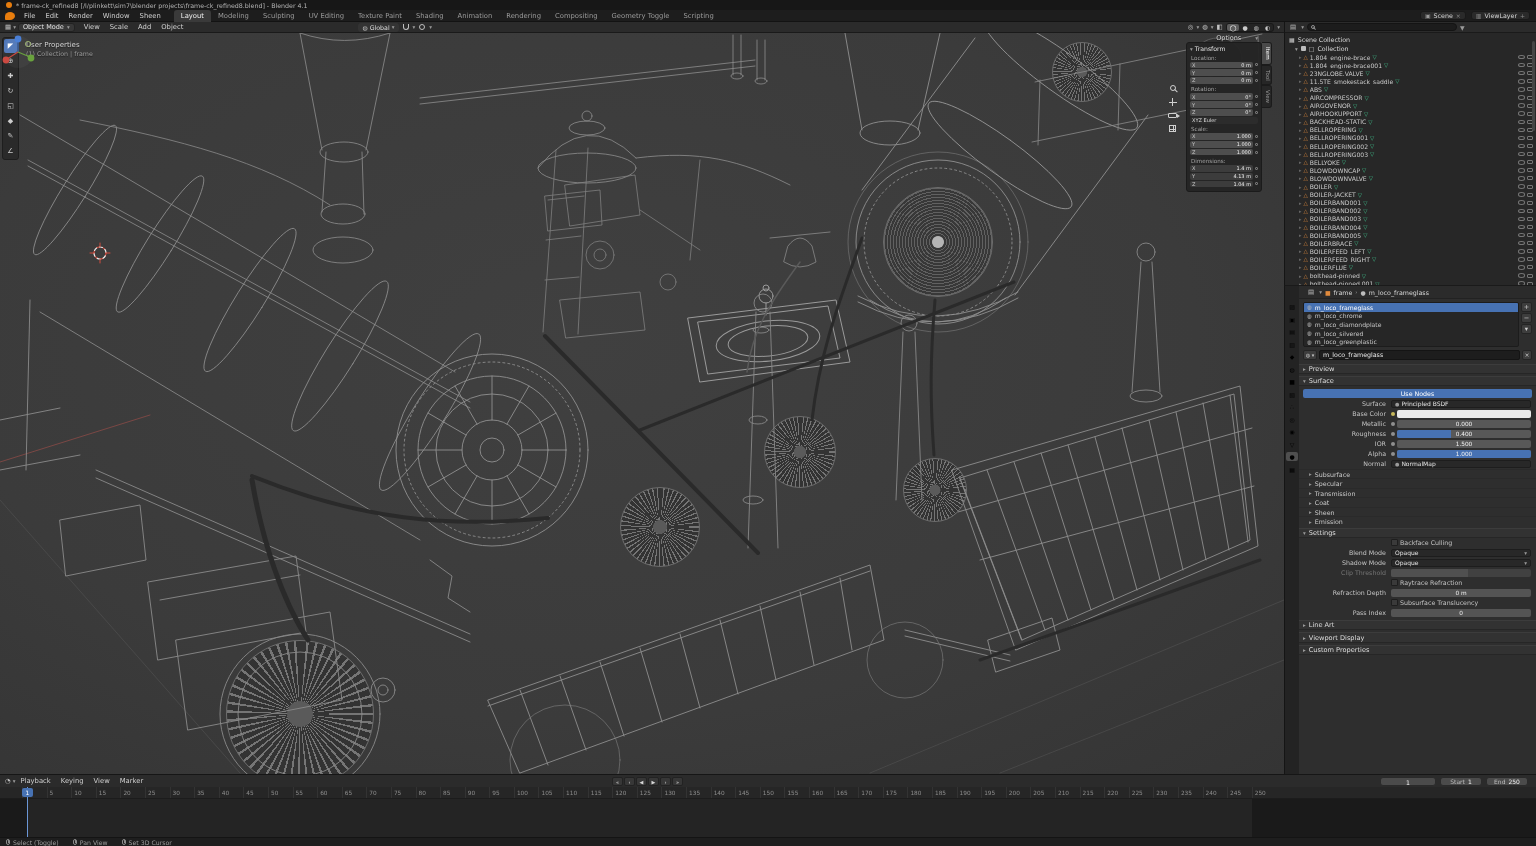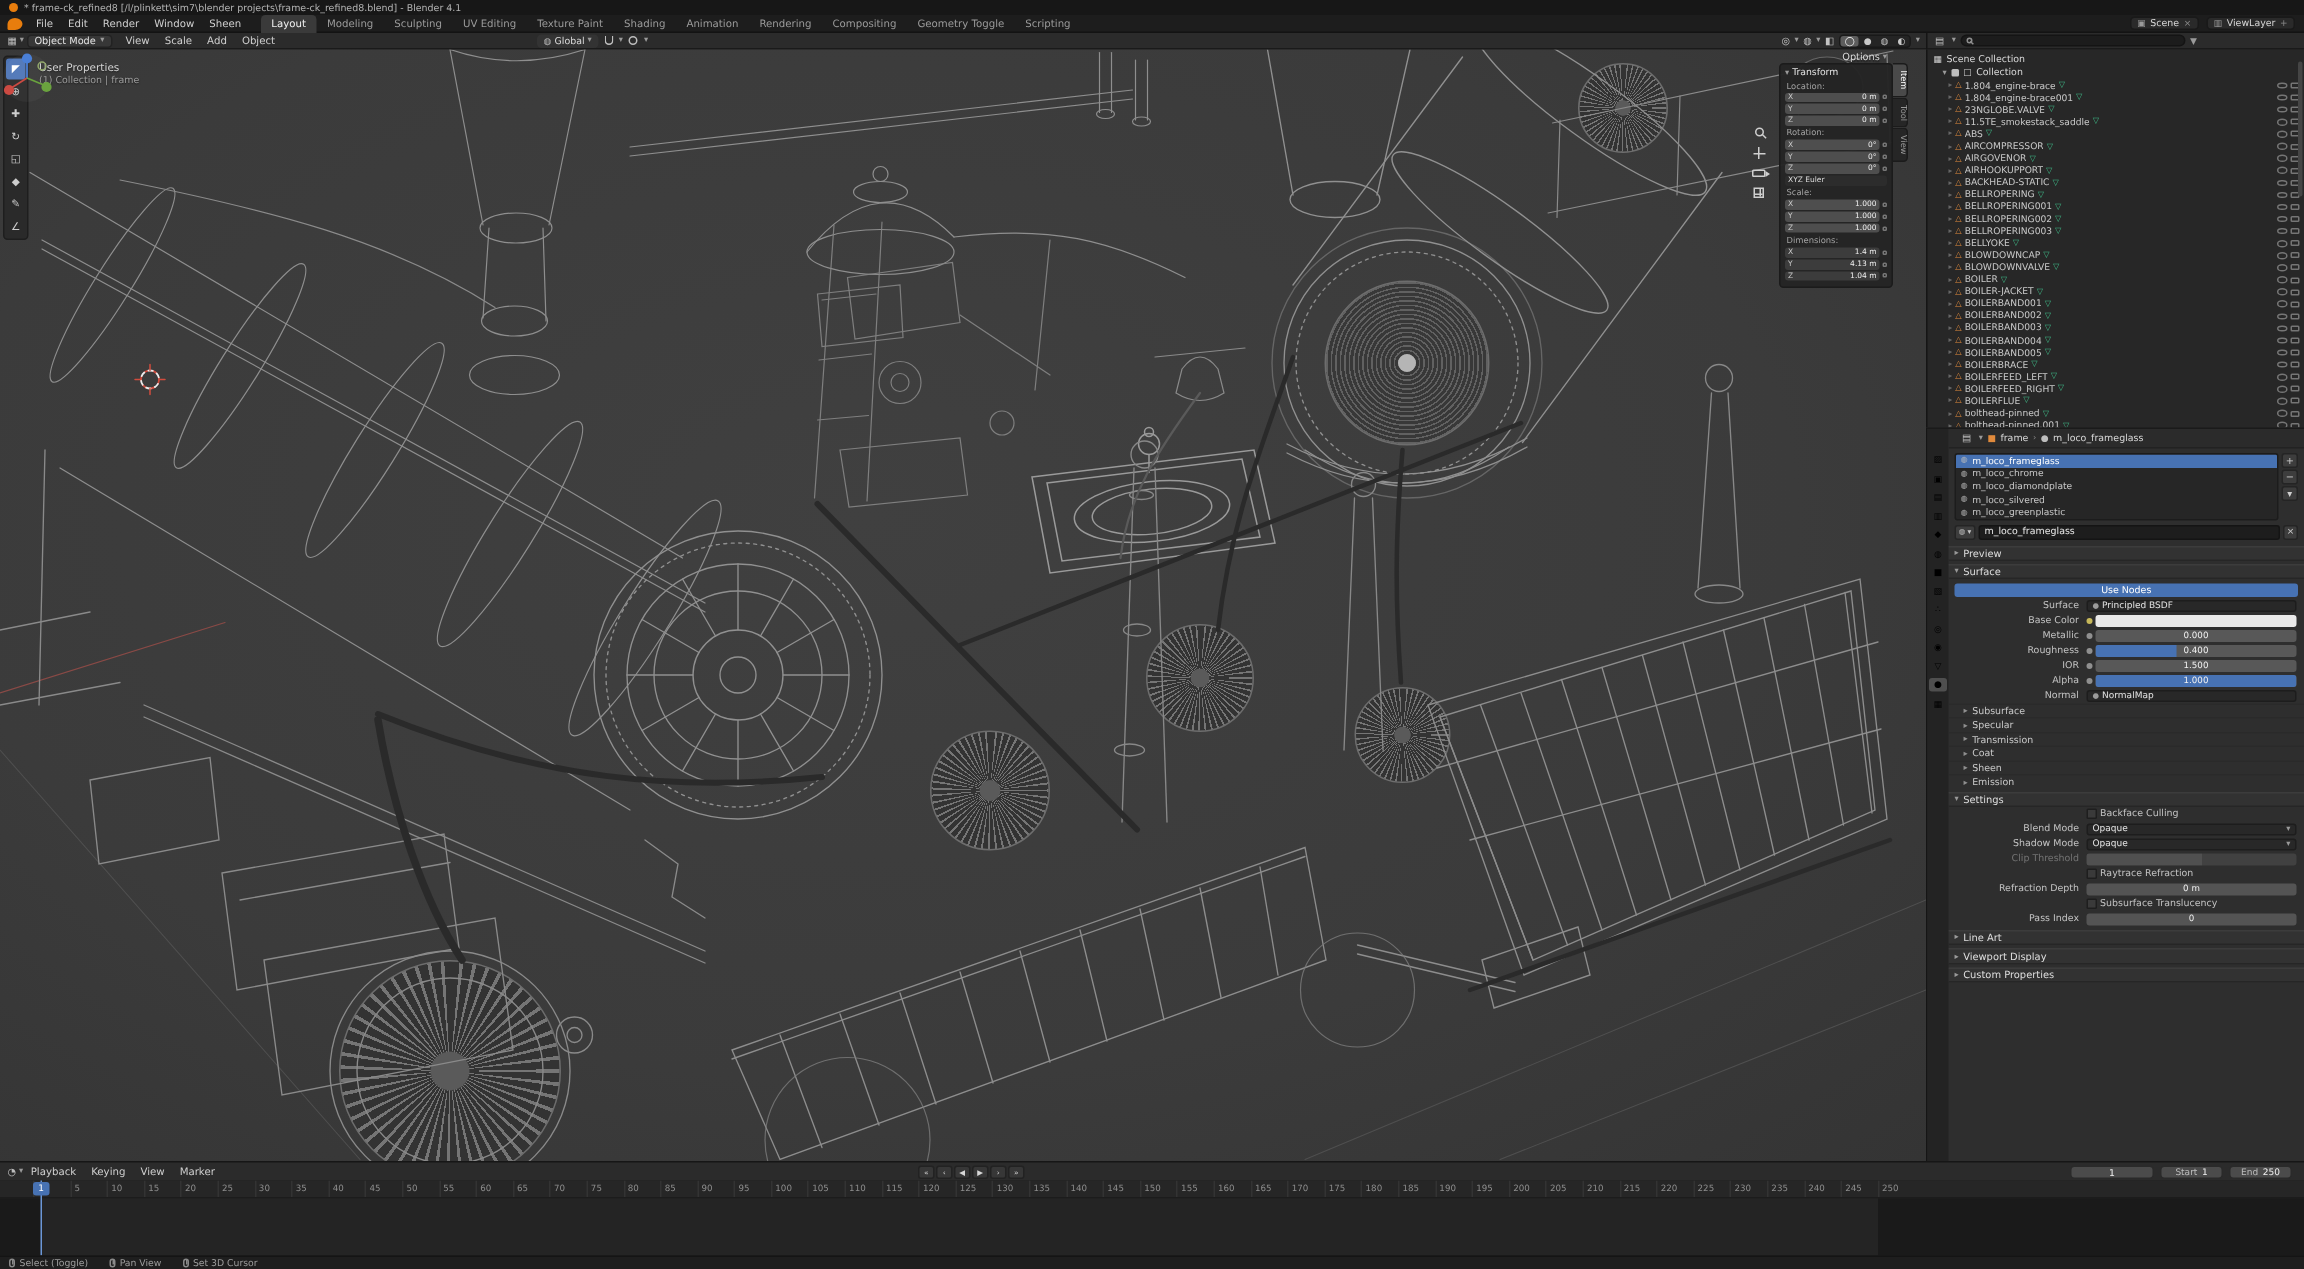--- a/index.html
+++ b/index.html
@@ -78,21 +78,21 @@
   .overlay-txt { position:absolute; left:26px; top:8px; text-shadow:0 1px 1px rgba(0,0,0,.55); }
   .overlay-txt .l1 { font-size:7px; color:#d4d4d4; }
   .overlay-txt .l2 { font-size:6.3px; color:#9d9d9d; margin-top:1px; }
 
   .toolbar { position:absolute; left:2px; top:4px; width:17px; display:flex; flex-direction:column; gap:1px;
     background:rgba(40,40,40,.85); border:1px solid #1e1e1e; border-radius:3px; padding:1px; }
   .toolbar .tool { height:14px; display:flex; align-items:center; justify-content:center;
     font-size:7px; color:#cdcdcd; border-radius:2px; }
   .toolbar .tool:first-of-type { background:#4f76b8; color:#fff; }
 
-  .options-lbl { position:absolute; right:26px; top:1px; display:flex; gap:2px; align-items:center; }
+  .options-lbl { position:absolute; right:26px; top:1px; display:flex; gap:14px; align-items:center; }
   .options-lbl .gt { font-size:6.5px; color:#d8d8d8; text-shadow:0 1px 1px rgba(0,0,0,.5); }
 
   .gizmo { position:absolute; left:1144px; top:10px; }
   .nav-icons { position:absolute; left:1168px; top:52px; display:flex; flex-direction:column; gap:7px;
     align-items:center; }
   .i-move { position:relative; width:8px; height:8px; }
   .i-move::before { content:''; position:absolute; left:3.5px; top:0; width:1.2px; height:8px; background:#cfcfcf; }
   .i-move::after { content:''; position:absolute; top:3.5px; left:0; height:1.2px; width:8px; background:#cfcfcf; }
   .i-cam2 { width:9px; height:5px; border:1px solid #cfcfcf; border-radius:1px; position:relative; }
   .i-cam2::after { content:''; position:absolute; right:-3.5px; top:0; border-left:3px solid #cfcfcf;

